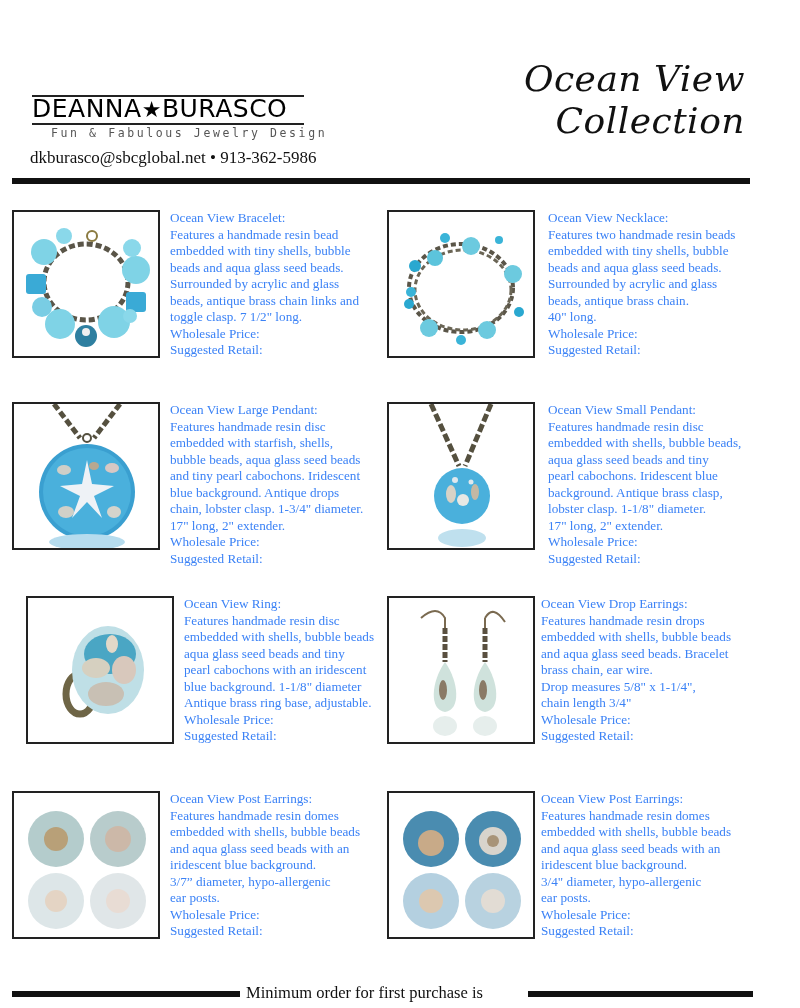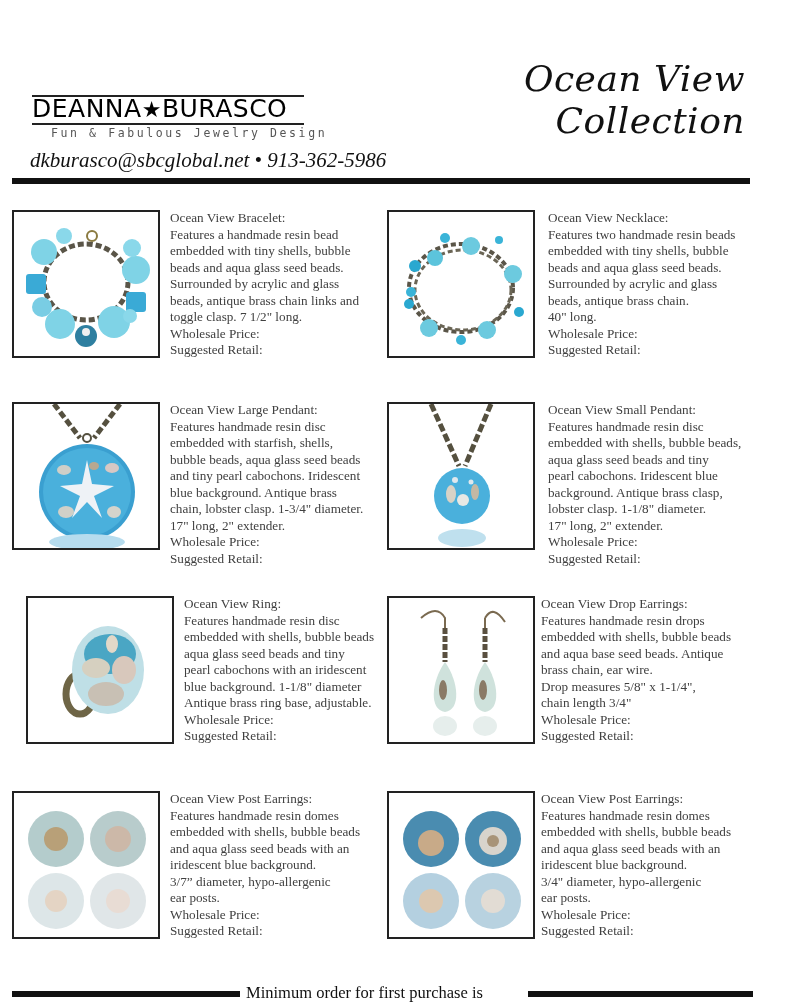--- a/index.html
+++ b/index.html
@@ -8,32 +8,32 @@
 
     
     .logo { position: absolute; left: 20px; top: 45px; width: 310px; height: 125px; }
     .logo-db { position: absolute; left: 92px; top: -8px; font-family: "DejaVu Sans", sans-serif; font-size: 104px; line-height: 100px; color: #d4d4d4; letter-spacing: -8px; font-weight: normal; }
     .logo-rule { position: absolute; left: 12px; width: 272px; height: 2px; background: #222; }
     .logo-rule.r1 { top: 50px; }
     .logo-rule.r2 { top: 78px; }
     .logo-name { position: absolute; left: 12px; top: 49px; width: 272px; font-family: "DejaVu Sans", sans-serif; font-size: 25px; line-height: 30px; color: #000000; letter-spacing: 0.5px; white-space: nowrap; }
     .logo-star { font-size: 22px; }
     .logo-tagline { position: absolute; left: 31px; top: 81px; font-family: "DejaVu Sans Mono", monospace; font-size: 11.5px; letter-spacing: 2.6px; color: #555; white-space: nowrap; }
-    .contact { position: absolute; left: 30px; top: 148px; font-size: 21px; color: #111; white-space: nowrap; font-style: italic; }
+    .contact { position: absolute; left: 30px; top: 148px; font-size: 17px; color: #111; white-space: nowrap; }
 
     .title-block { position: absolute; left: 345px; top: 58px; width: 400px; text-align: right; font-family: "DejaVu Serif", serif; font-style: italic; color: #111; }
     .title-line1 { font-size: 36px; line-height: 42px; letter-spacing: 0.5px; font-weight: normal; }
     .title-line2 { font-size: 36px; line-height: 42px; margin-top: 2px; letter-spacing: 1px; }
 
     .top-rule { position: absolute; left: 12px; top: 178px; width: 738px; height: 6px; background: #111; }
 
     
     .product { position: absolute; width: 375px; height: 160px; }
     .product .img-box { position: absolute; left: 0; top: 0; width: 148px; height: 148px; border: 2px solid #222; background: #fff; overflow: hidden; }
-    .product .desc { position: absolute; top: 0; font-size: 13.2px; line-height: 16.5px; color: #404040; }
+    .product .desc { position: absolute; top: 0; font-size: 13.2px; line-height: 16.5px; color: #3b82f6; }
     .product .desc div { white-space: nowrap; }
     .bottom-rule { position: absolute; top: 991px; height: 6px; background: #111; }
     .bottom-rule.left { left: 12px; width: 228px; }
     .bottom-rule.right { left: 528px; width: 225px; }
     .bottom-text { position: absolute; left: 246px; top: 983px; font-size: 16.5px; color: #111; white-space: nowrap; }
   </style>
 </head>
 <body>
 
 <div class="logo">
@@ -131,21 +131,21 @@
       <polygon points="73,56 78,80 100,82 80,92 88,114 73,98 58,114 66,92 46,82 68,80" fill="#eef2f6"></polygon>
       <ellipse cx="73" cy="138" rx="38" ry="8" fill="#b6dcee"></ellipse>
     </svg>
   </div>
   <div class="desc" style="left:158px;">
     <div>Ocean View Large Pendant:</div>
     <div>Features handmade resin disc</div>
     <div>embedded with starfish, shells,</div>
     <div>bubble beads, aqua glass seed beads</div>
     <div>and tiny pearl cabochons. Iridescent</div>
-    <div>blue background. Antique brass</div>
+    <div>blue background. Antique drops</div>
     <div>chain, lobster clasp. 1-3/4" diameter.</div>
     <div>17" long, 2" extender.</div>
     <div>Wholesale Price:</div>
     <div>Suggested Retail:</div>
   </div>
 </div>
 
 <div class="product" style="left:387px; top:402px;">
   <div class="img-box">
     <svg width="144" height="144" viewBox="0 0 144 144">
@@ -211,21 +211,21 @@
       <ellipse cx="54" cy="92" rx="4" ry="10" fill="#8a7a66"></ellipse>
       <ellipse cx="94" cy="92" rx="4" ry="10" fill="#8a7a66"></ellipse>
       <ellipse cx="56" cy="128" rx="12" ry="10" fill="#e6eeec"></ellipse>
       <ellipse cx="96" cy="128" rx="12" ry="10" fill="#e6eeec"></ellipse>
     </svg>
   </div>
   <div class="desc" style="left:154px;">
     <div>Ocean View Drop Earrings:</div>
     <div>Features handmade resin drops</div>
     <div>embedded with shells, bubble beads</div>
-    <div>and aqua base seed beads. Antique</div>
+    <div>and aqua glass seed beads. Bracelet</div>
     <div>brass chain, ear wire.</div>
     <div>Drop measures 5/8" x 1-1/4",</div>
     <div>chain length 3/4"</div>
     <div>Wholesale Price:</div>
     <div>Suggested Retail:</div>
   </div>
 </div>
 
 <div class="product" style="left:12px; top:791px;">
   <div class="img-box">

